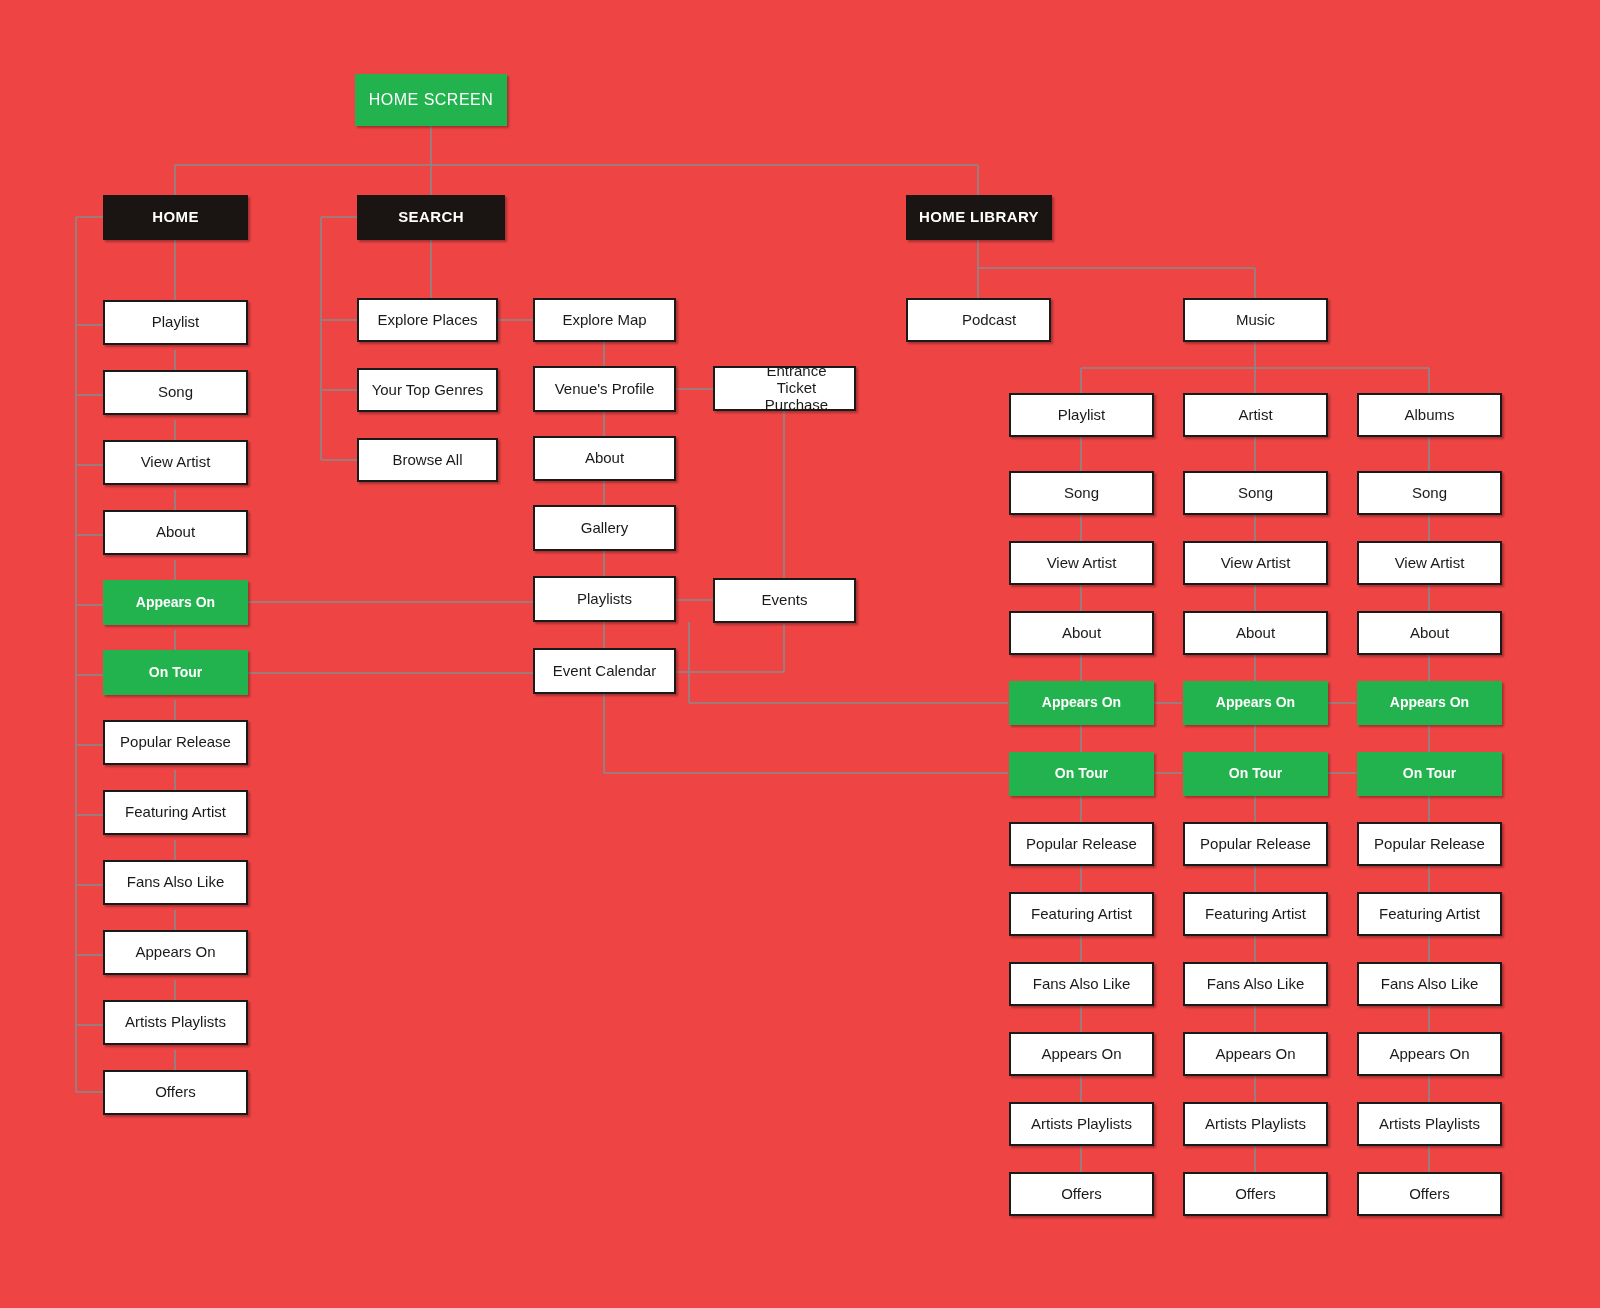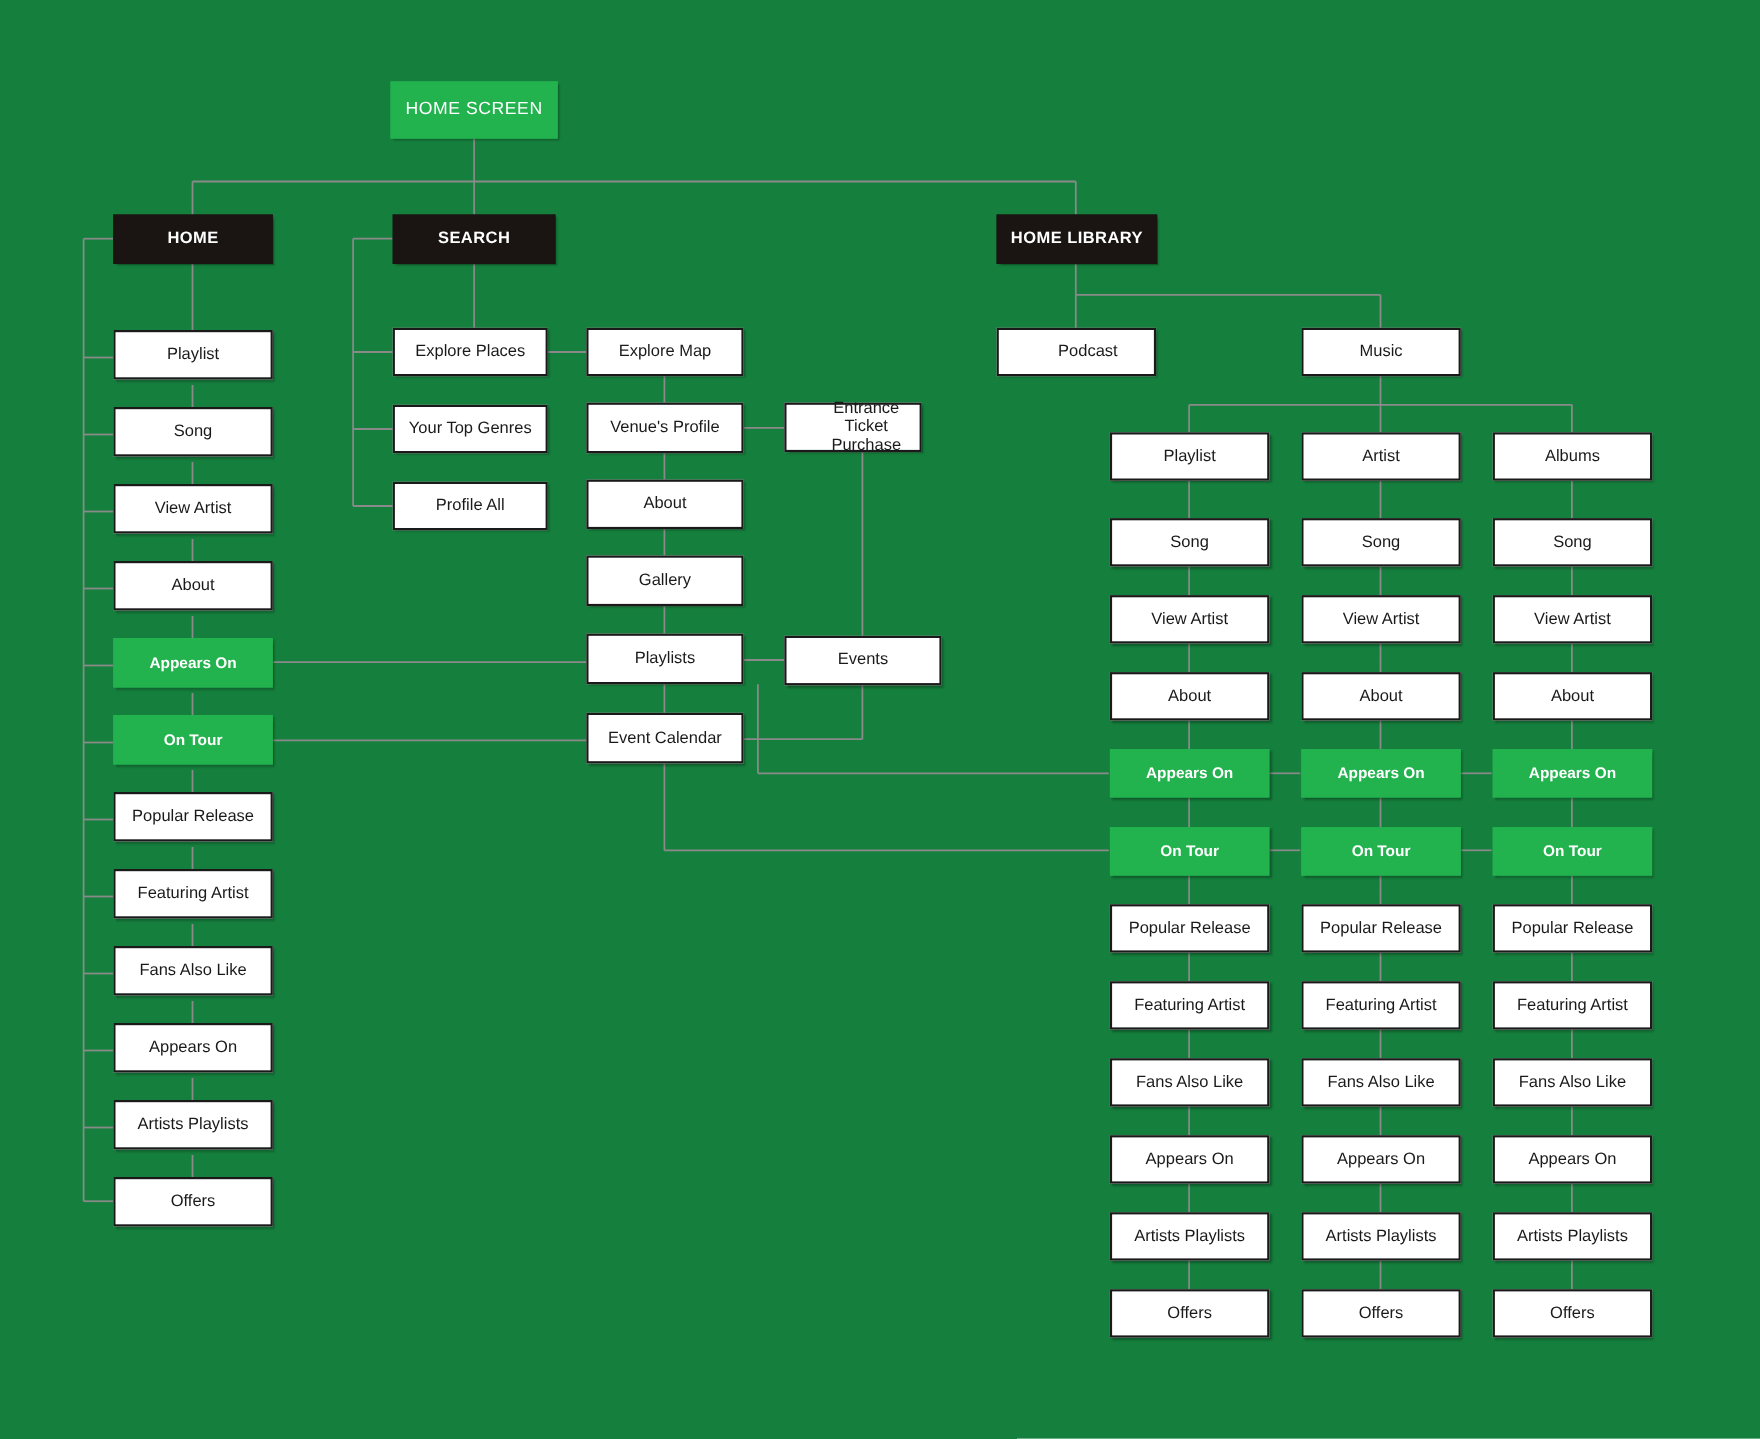--- a/index.html
+++ b/index.html
@@ -1,17 +1,17 @@
 <!DOCTYPE html>
 <html><head>
 <meta charset="utf-8">
 <style>
   html,body{margin:0;padding:0;background:#ffffff;}
   body{font-family:"Liberation Sans","DejaVu Sans",sans-serif;}
-  #canvas{position:relative;width:1600px;height:1308px;background:#15803d;overflow:hidden;}
+  #canvas{position:relative;width:1600px;height:1308px;background:#ef4444;overflow:hidden;}
   #edges{position:absolute;left:0;top:0;width:1600px;height:1308px;}
   .node{
     position:absolute;
     box-sizing:border-box;
     display:flex;align-items:center;justify-content:center;
     text-align:center;
     line-height:1.12;
     background:#ffffff;
     border:2px solid #1a1a1a;
     color:#1a1a1a;
@@ -226,21 +226,21 @@
     <span>Offers</span>
   </div>
 
   <div class="node" style="left:357px;top:298px;width:141px;height:44px;">
     <span>Explore Places</span>
   </div>
   <div class="node" style="left:357px;top:368px;width:141px;height:44px;">
     <span>Your Top Genres</span>
   </div>
   <div class="node" style="left:357px;top:438px;width:141px;height:44px;">
-    <span>Profile All</span>
+    <span>Browse All</span>
   </div>
 
   <div class="node" style="left:533px;top:298px;width:143px;height:44px;">
     <span>Explore Map</span>
   </div>
   <div class="node" style="left:533px;top:366px;width:143px;height:46px;">
     <span>Venue's Profile</span>
   </div>
   <div class="node" style="left:533px;top:436px;width:143px;height:45px;">
     <span>About</span>
@@ -248,21 +248,21 @@
   <div class="node" style="left:533px;top:505px;width:143px;height:46px;">
     <span>Gallery</span>
   </div>
   <div class="node" style="left:533px;top:576px;width:143px;height:46px;">
     <span>Playlists</span>
   </div>
   <div class="node" style="left:533px;top:648px;width:143px;height:46px;">
     <span>Event Calendar</span>
   </div>
 
-  <div class="node" style="left:713px;top:366px;width:125px;height:45px;padding-left:24px;">
+  <div class="node" style="left:713px;top:366px;width:143px;height:45px;padding-left:24px;">
     <span>Entrance Ticket Purchase</span>
   </div>
   <div class="node" style="left:713px;top:578px;width:143px;height:45px;">
     <span>Events</span>
   </div>
 
   <div class="node" style="left:906px;top:298px;width:145px;height:44px;padding-left:21px;">
     <span>Podcast</span>
   </div>
   <div class="node" style="left:1183px;top:298px;width:145px;height:44px;">

